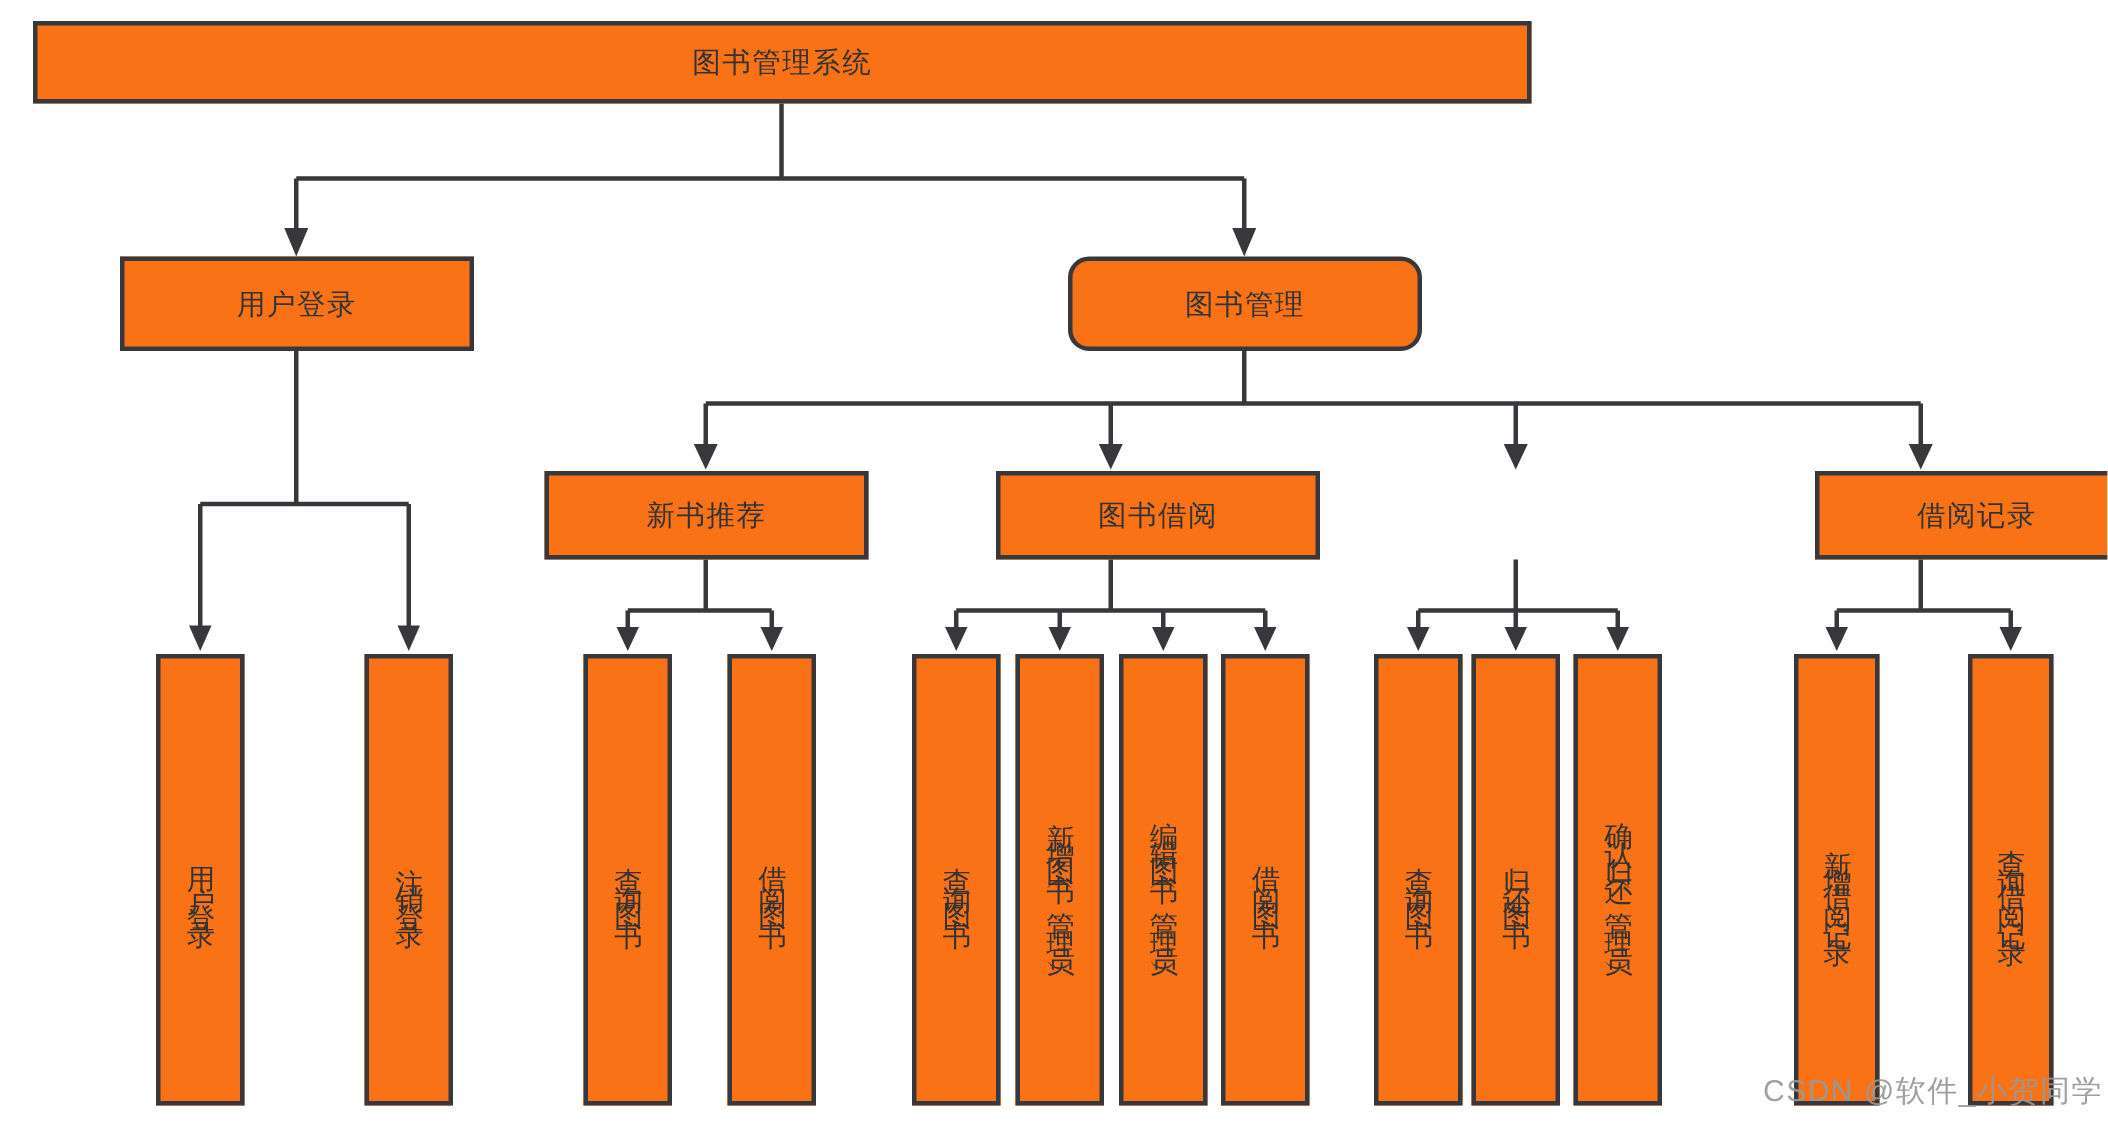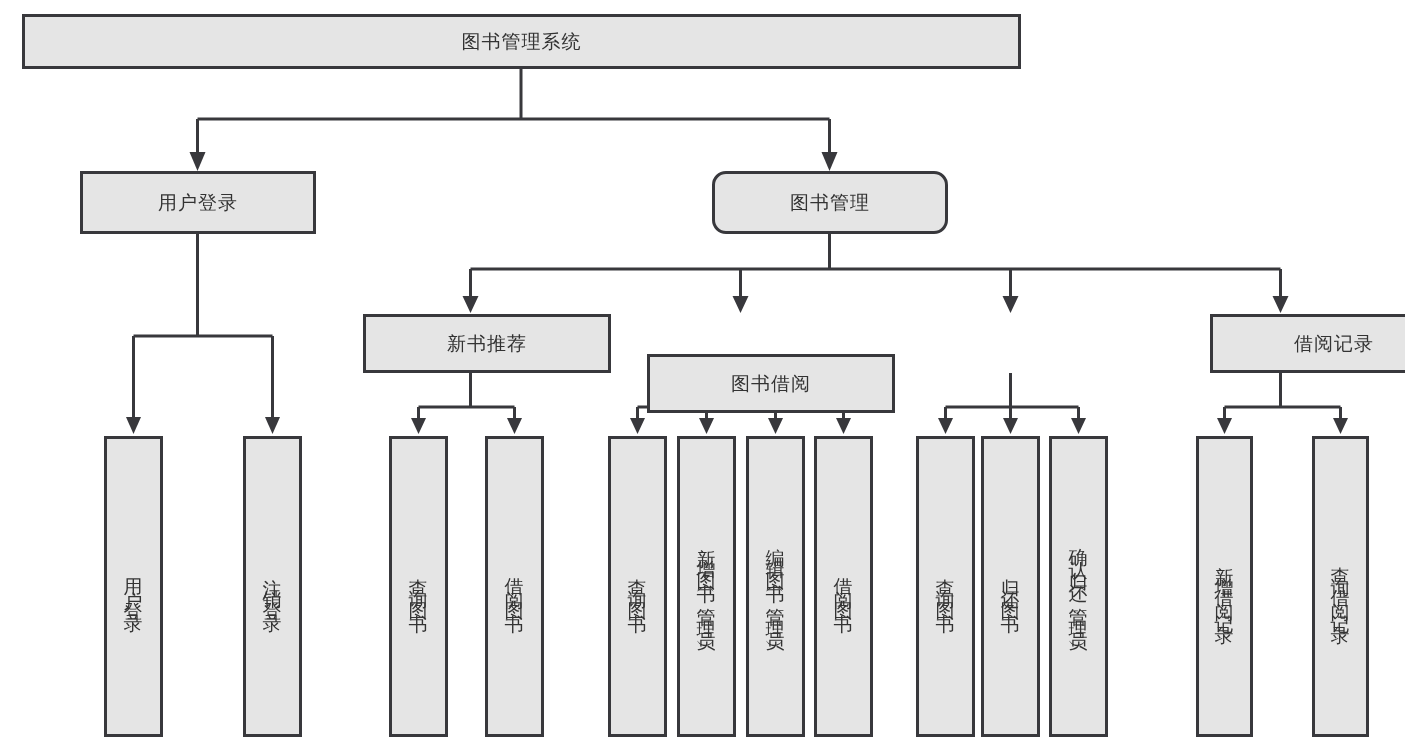--- a/index.html
+++ b/index.html
@@ -13,21 +13,21 @@
   }
   #connectors {
     position: absolute;
     left: 0; top: 0;
     width: 1405px; height: 747px;
     z-index: 1;
   }
   .node {
     position: absolute;
     box-sizing: border-box;
-    background: #e5e5e5;
+    background: #f97316;
     border: 3px solid #38383c;
     color: #333333;
     display: flex;
     align-items: center;
     justify-content: center;
     z-index: 2;
   }
   .hbox {
     font-size: 19px;
     letter-spacing: 1px;
@@ -39,21 +39,21 @@
     writing-mode: vertical-rl;
     text-orientation: mixed;
     letter-spacing: 12px;
     line-height: 1;
     top: 436px;
     height: 301px;
     width: 59px;
   }
   .root-box   { left: 22px;  top: 14px;  width: 999px; height: 55px; }
   .lvl2-box   { top: 171px; height: 63px; width: 236px; }
-  .lvl3-box   { top: 314px; height: 59px; width: 248px; font-family: Liberation Mono, monospace; }
+  .lvl3-box   { top: 314px; height: 59px; width: 216px; font-family: Liberation Mono, monospace; }
   #watermark {
     position: absolute;
     right: 3px;
     top: 714px;
     z-index: 5;
     font-size: 20px;
     color: rgba(152, 152, 155, 0.92);
     letter-spacing: 1px;
     white-space: nowrap;
   }
@@ -114,35 +114,36 @@
       <polygon class="arrow" points="1333,418 1348,418 1340.5,434"></polygon>
     </g>
   </svg>
 
   <div class="node hbox root-box">图书管理系统</div>
 
   <div class="node hbox lvl2-box" style="left:80px;">用户登录</div>
   <div class="node hbox lvl2-box" style="left:712px;border-radius:14px;">图书管理</div>
 
   <div class="node hbox lvl3-box" style="left:363px;">新书推荐</div>
-  <div class="node hbox lvl3-box" style="left:647px;margin-top:40px;">图书借阅</div>
+  <div class="node hbox lvl3-box" style="left:664px;">图书借阅</div>
   <div class="node hbox lvl3-box" style="left:1210px;">借阅记录</div>
 
   <div class="node vbox" style="left:104px;">用户登录</div>
   <div class="node vbox" style="left:243px;">注销登录</div>
 
   <div class="node vbox" style="left:389px;">查询图书</div>
   <div class="node vbox" style="left:485px;">借阅图书</div>
 
   <div class="node vbox" style="left:608px;">查询图书</div>
   <div class="node vbox" style="left:677px;">新增图书（管理员）</div>
   <div class="node vbox" style="left:746px;">编辑图书（管理员）</div>
   <div class="node vbox" style="left:814px;">借阅图书</div>
 
   <div class="node vbox" style="left:916px;">查询图书</div>
   <div class="node vbox" style="left:981px;">归还图书</div>
   <div class="node vbox" style="left:1049px;">确认归还（管理员）</div>
 
   <div class="node vbox" style="left:1196px; width:57px;">新增借阅记录</div>
   <div class="node vbox" style="left:1312px; width:57px;">查询借阅记录</div>
 
+  <div id="watermark">CSDN @软件_小贺同学</div>
 
 </div>
 
 </body></html>

